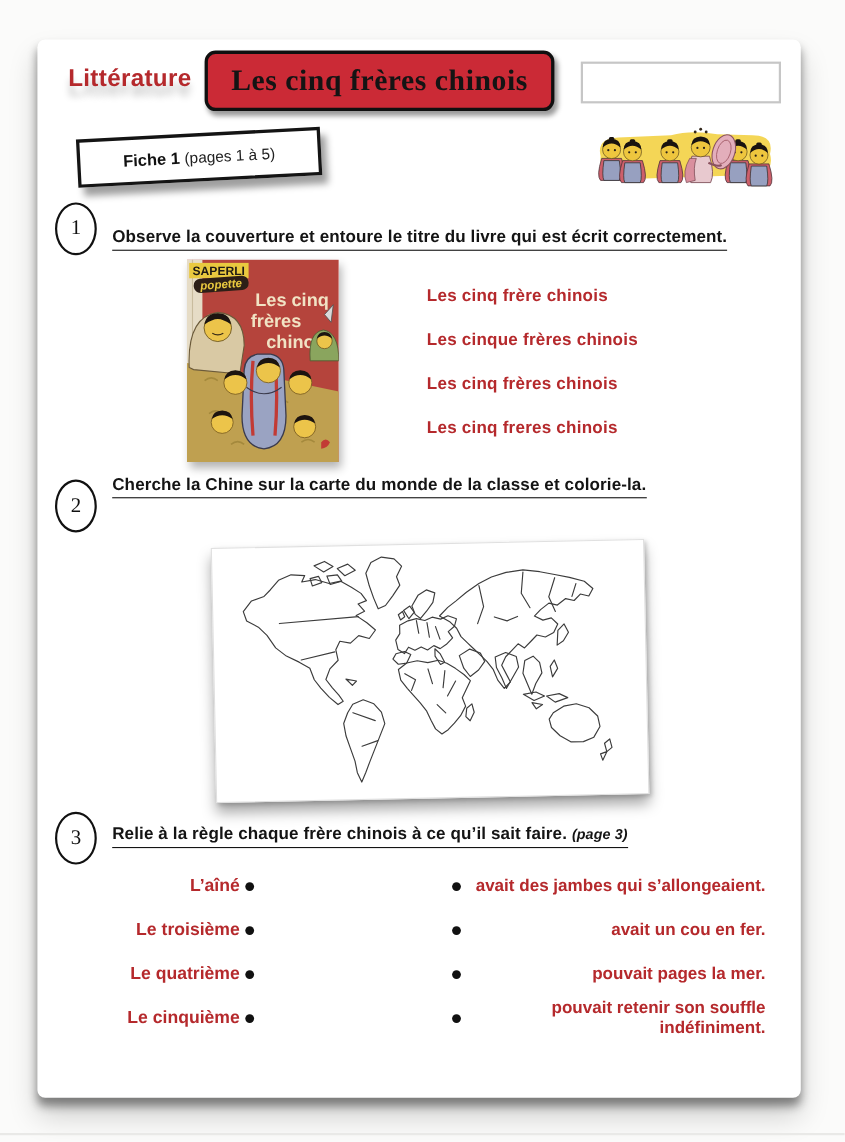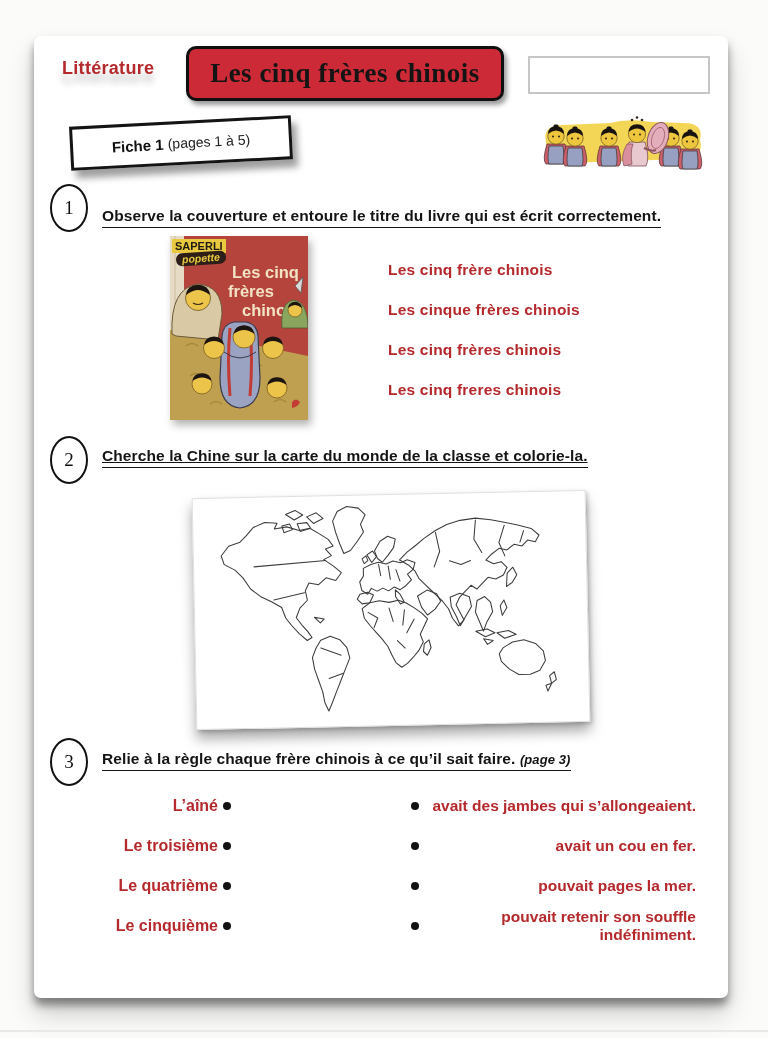--- a/index.html
+++ b/index.html
@@ -12,21 +12,21 @@
   .sheet{
     position:absolute;left:34px;top:36px;width:694px;height:962px;
     background:#ffffff;border-radius:7px;
     box-shadow:0 7px 9px rgba(0,0,0,.42), 0 16px 26px rgba(0,0,0,.18);
   }
   .bottom-edge-line{position:absolute;left:0;top:1030px;width:768px;height:2px;background:#e9e9e7;}
 
   
   .subject{
     position:absolute;left:28px;top:22px;
-    font-size:18px;font-weight:bold;color:#b5292c;letter-spacing:.3px;
+    font-size:22px;font-weight:bold;color:#b5292c;letter-spacing:.3px;
     text-shadow:0 9px 7px rgba(0,0,0,.22);
   }
   .banner{
     position:absolute;left:152px;top:10px;width:312px;height:49px;
     background:#cb2a36;border:3px solid #101010;border-radius:10px;
     box-shadow:3px 4px 5px rgba(0,0,0,.40);
     display:flex;align-items:center;justify-content:center;
   }
   .banner span{
     font-family:"Liberation Serif", serif;font-weight:bold;font-size:27px;color:#141414;
@@ -203,21 +203,21 @@
   <div class="options">
     <div class="option">Les cinq frère chinois</div>
     <div class="option">Les cinque frères chinois</div>
     <div class="option">Les cinq frères chinois</div>
     <div class="option">Les cinq freres chinois</div>
   </div>
 
   <div class="ex-circle" style="left:16px;top:400px;">
     <span>2</span>
   </div>
-  <div class="ex-head" style="left:68px;top:411px;text-decoration:underline;">Cherche la Chine sur la carte du monde de la classe et colorie-la.</div>
+  <div class="ex-head" style="left:68px;top:396px;">Cherche la Chine sur la carte du monde de la classe et colorie-la.</div>
 
   <div class="map-wrap">
     <svg viewBox="0 0 400 240">
       <g fill="none" stroke="#3c3c3c" stroke-width="1.1" stroke-linejoin="round" stroke-linecap="round">
 
         <path d="M146,16 L156,11 L168,13 L175,20 L170,30 L173,38 L166,48 L159,57 L152,60 L148,50 L144,38 L141,26 Z"></path>
 
         <path d="M92,18 L102,14 L110,19 L101,24 Z"></path>
         <path d="M114,21 L124,17 L131,23 L121,28 Z"></path>
         <path d="M104,28 L114,27 L118,33 L107,36 Z"></path>

